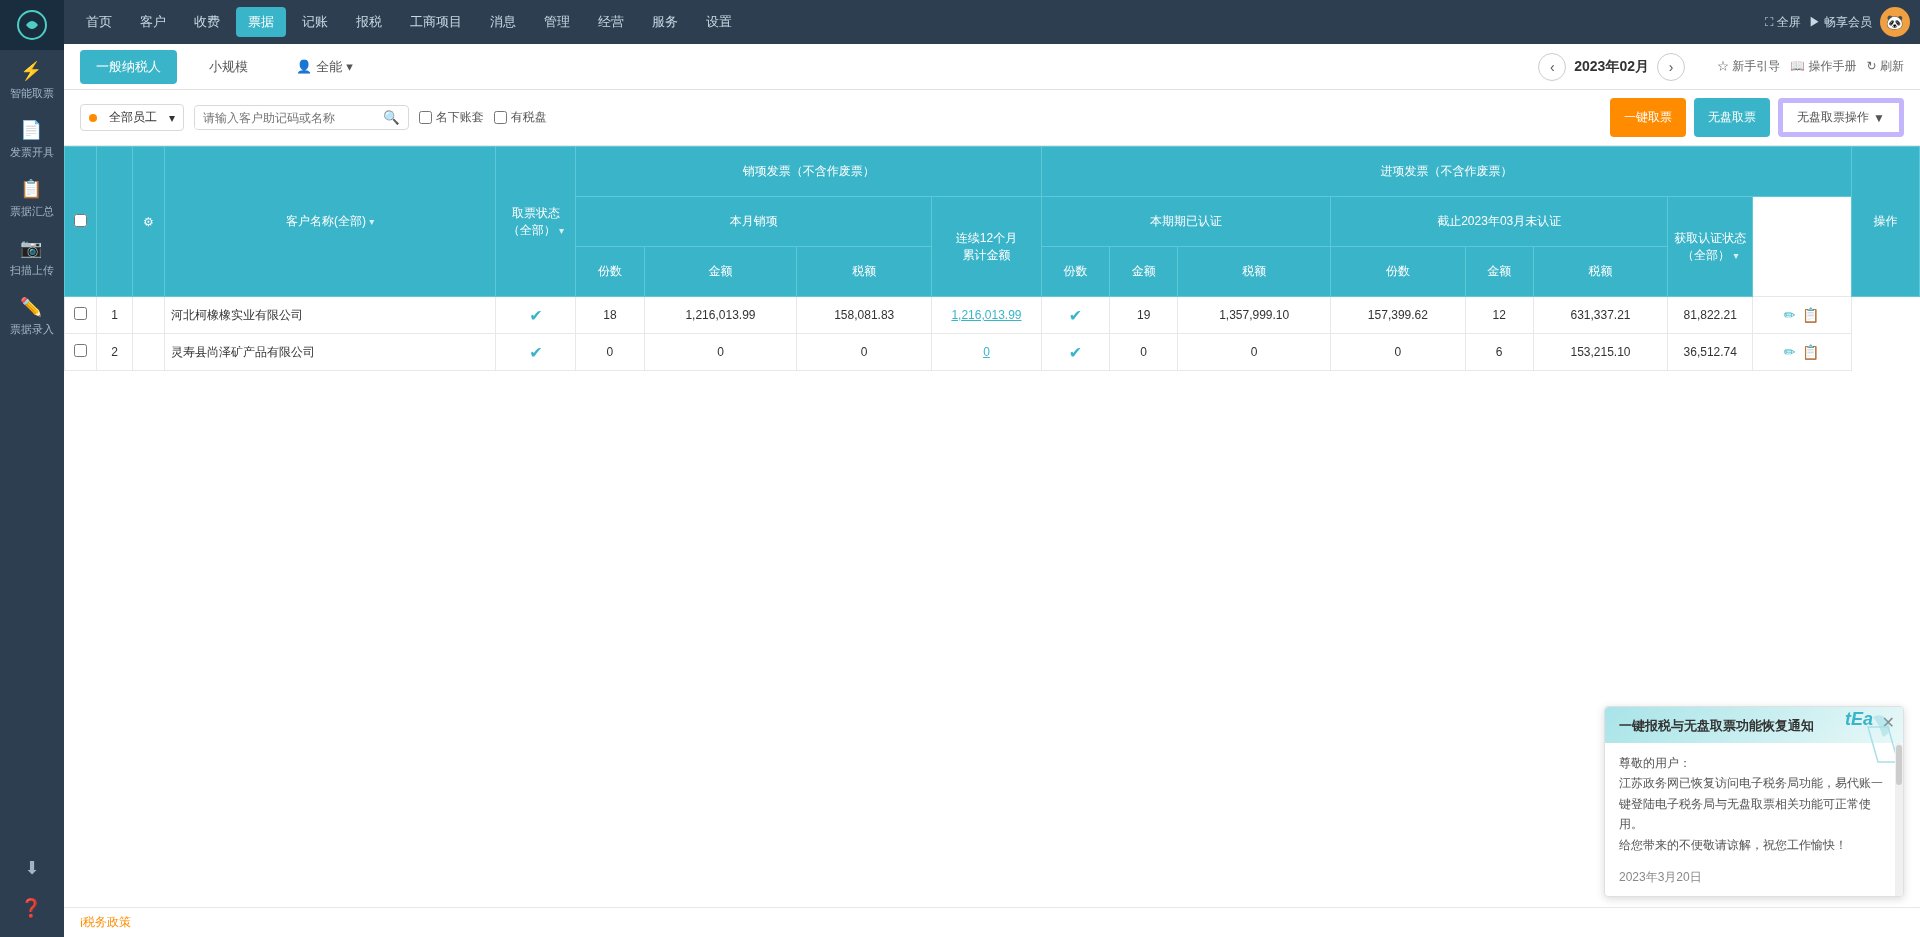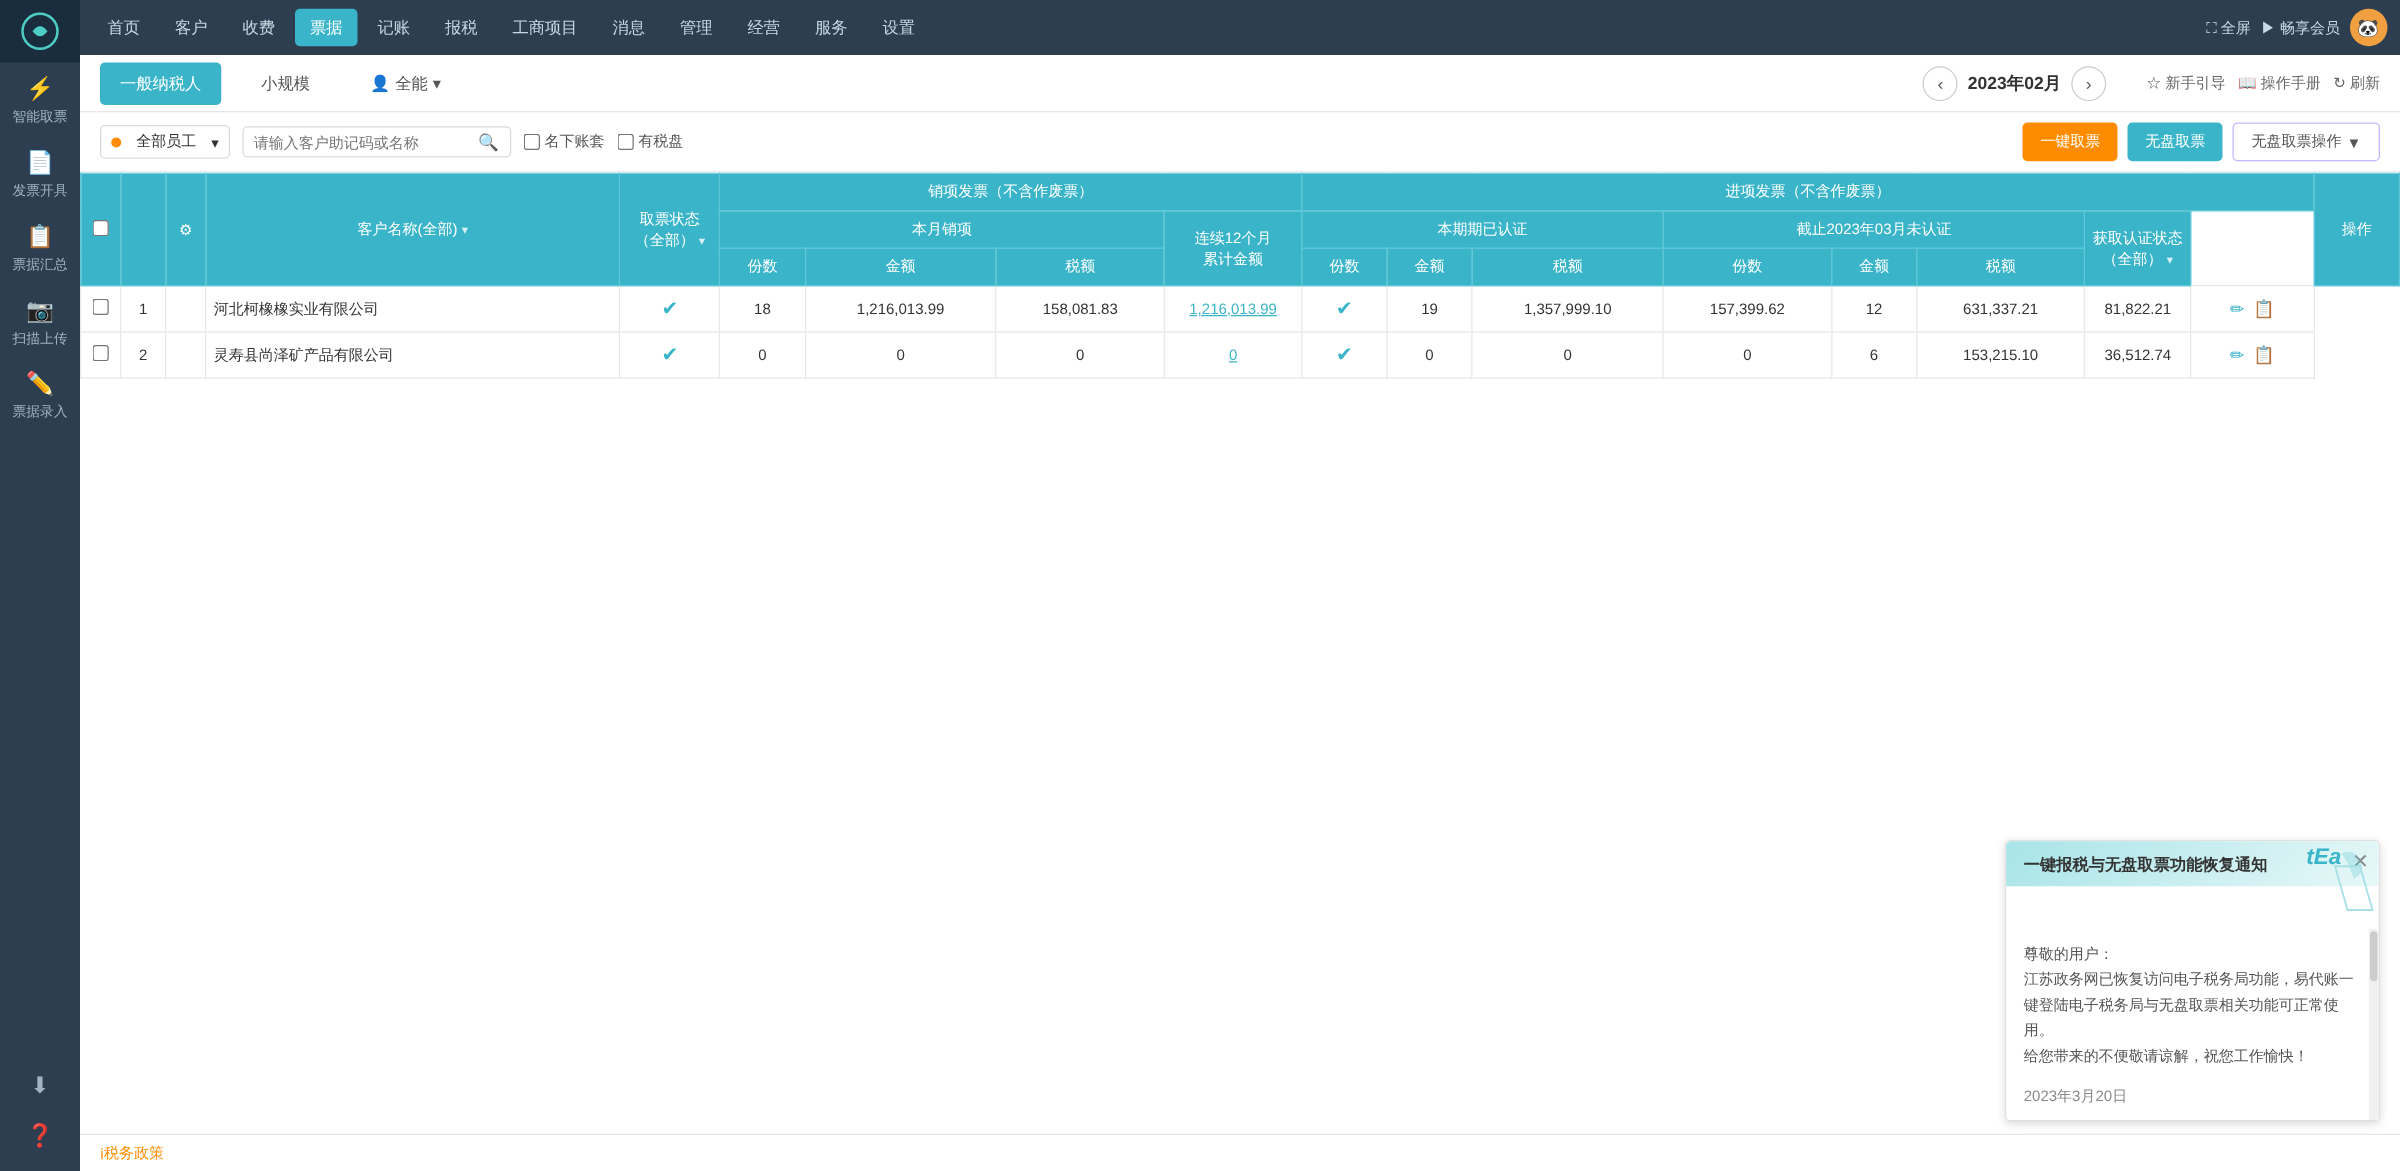--- a/index.html
+++ b/index.html
@@ -231,21 +231,21 @@
       color: #fff;
       border: none;
       padding: 6px 14px;
       border-radius: 4px;
       cursor: pointer;
       font-size: 12px;
     }
     .btn-outline {
       background: #fff;
       color: #555;
-      border: 1px solid #c4b5fd;
+      border: 5px solid #c4b5fd;
       padding: 6px 14px;
       border-radius: 4px;
       cursor: pointer;
       font-size: 12px;
       display: flex;
       align-items: center;
       gap: 4px;
     }
 
     
@@ -256,21 +256,21 @@
       margin: 0;
     }
     table {
       width: 100%;
       border-collapse: collapse;
       font-size: 12px;
     }
     table thead tr th {
       background: #3ab4c8;
       color: #fff;
-      padding: 6px 6px;
+      padding: 16px 6px;
       text-align: center;
       border: 1px solid #5cc8d8;
       white-space: nowrap;
       font-weight: normal;
     }
     table thead tr.group-header th {
       background: #3ab4c8;
     }
     table tbody tr td {
       padding: 8px 6px;
@@ -582,21 +582,21 @@
   <div class="notification-header">
     <div class="notification-title">一键报税与无盘取票功能恢复通知</div>
     <span class="close-btn">✕</span>
 
     <span style="position:absolute;right:30px;top:2px;font-size:18px;color:#3ab4c8;font-style:italic;font-weight:bold;">tEa</span>
     <svg style="position:absolute;right:0;top:0;width:80px;height:60px;" viewBox="0 0 80 60">
       <path d="M50 10 Q60 5 65 15 Q70 25 60 30 Q55 15 50 10Z" fill="rgba(100,200,210,0.3)"></path>
       <path d="M45 20 L55 55 L75 55 L65 20Z" fill="none" stroke="#a8e0e8" stroke-width="1.5"></path>
     </svg>
   </div>
-  <div style="position:relative;margin-top:34px;">
+  <div style="position:relative;">
     <div class="notification-body">
       <div>尊敬的用户：</div>
       <div>江苏政务网已恢复访问电子税务局功能，易代账一</div>
       <div>键登陆电子税务局与无盘取票相关功能可正常使</div>
       <div>用。</div>
       <div>给您带来的不便敬请谅解，祝您工作愉快！</div>
     </div>
     <div class="notification-date">2023年3月20日</div>
     <div class="notification-scroll">
       <div class="scroll-thumb"></div>

